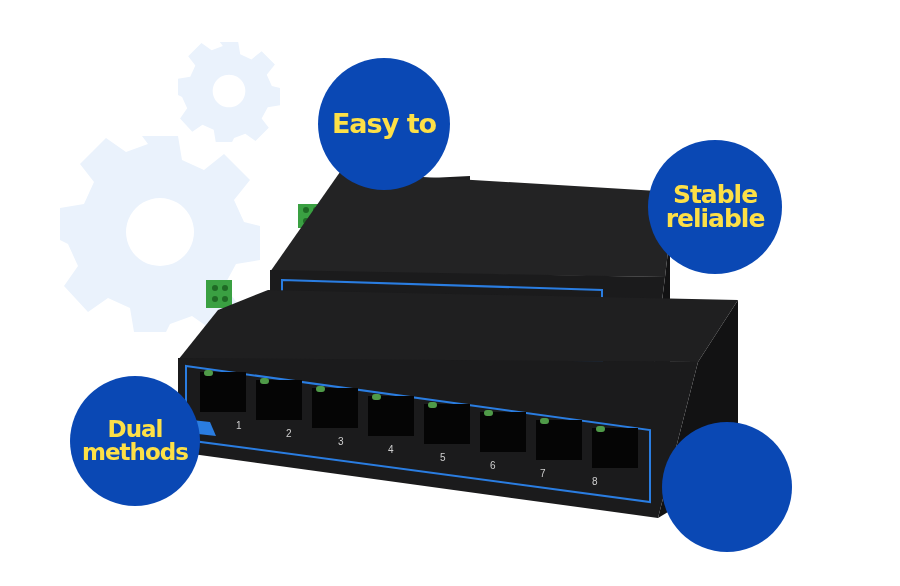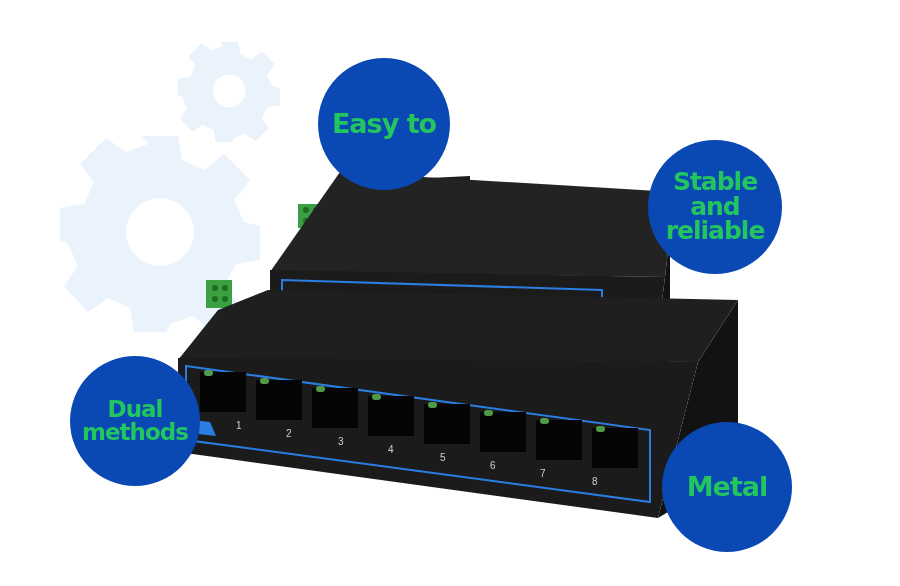--- a/index.html
+++ b/index.html
@@ -1,18 +1,18 @@
 <!DOCTYPE html>
 <html><head>
 <meta charset="utf-8">
 <style>
   html,body{margin:0;padding:0;}
   body{width:900px;height:586px;background:#ffffff;position:relative;overflow:hidden;font-family:"DejaVu Sans",sans-serif;}
   .abs{position:absolute;}
-  .badge{position:absolute;border-radius:50%;background:#0a48b4;color:#22c55e;display:flex;align-items:center;justify-content:center;text-align:center;font-weight:bold;letter-spacing:-1px;line-height:0.98;}
+  .badge{position:absolute;border-radius:50%;background:#0a48b4;color:#fde047;display:flex;align-items:center;justify-content:center;text-align:center;font-weight:bold;letter-spacing:-1px;line-height:0.98;}
   .badge span{display:block;}
   .gear{position:absolute;}
   .switch-top{position:absolute;left:270px;top:172px;width:400px;height:220px;}
   .switch-bot{position:absolute;left:178px;top:280px;width:560px;height:250px;}
   .port{position:absolute;background:#050505;}
   .led{position:absolute;width:9px;height:6px;border-radius:3px;background:#4f9a48;}
   .num{position:absolute;color:#cfcfcf;font-size:10px;font-family:"Liberation Sans",sans-serif;}
 </style>
 </head>
 <body>
@@ -102,27 +102,25 @@
 </div>
 
 <div class="badge" style="left:318px;top:58px;width:132px;height:132px;font-size:27px;">
   <div>
     <span>Easy to</span>
   </div>
 </div>
 <div class="badge" style="left:648px;top:140px;width:134px;height:134px;font-size:25px;">
   <div>
     <span>Stable</span>
-    <span>and</span>
     <span>reliable</span>
   </div>
 </div>
-<div class="badge" style="left:70px;top:356px;width:130px;height:130px;font-size:23px;">
+<div class="badge" style="left:70px;top:376px;width:130px;height:130px;font-size:23px;">
   <div>
     <span>Dual</span>
     <span>methods</span>
   </div>
 </div>
 <div class="badge" style="left:662px;top:422px;width:130px;height:130px;font-size:27px;">
   <div>
-    <span>Metal</span>
   </div>
 </div>
 
 </body></html>

